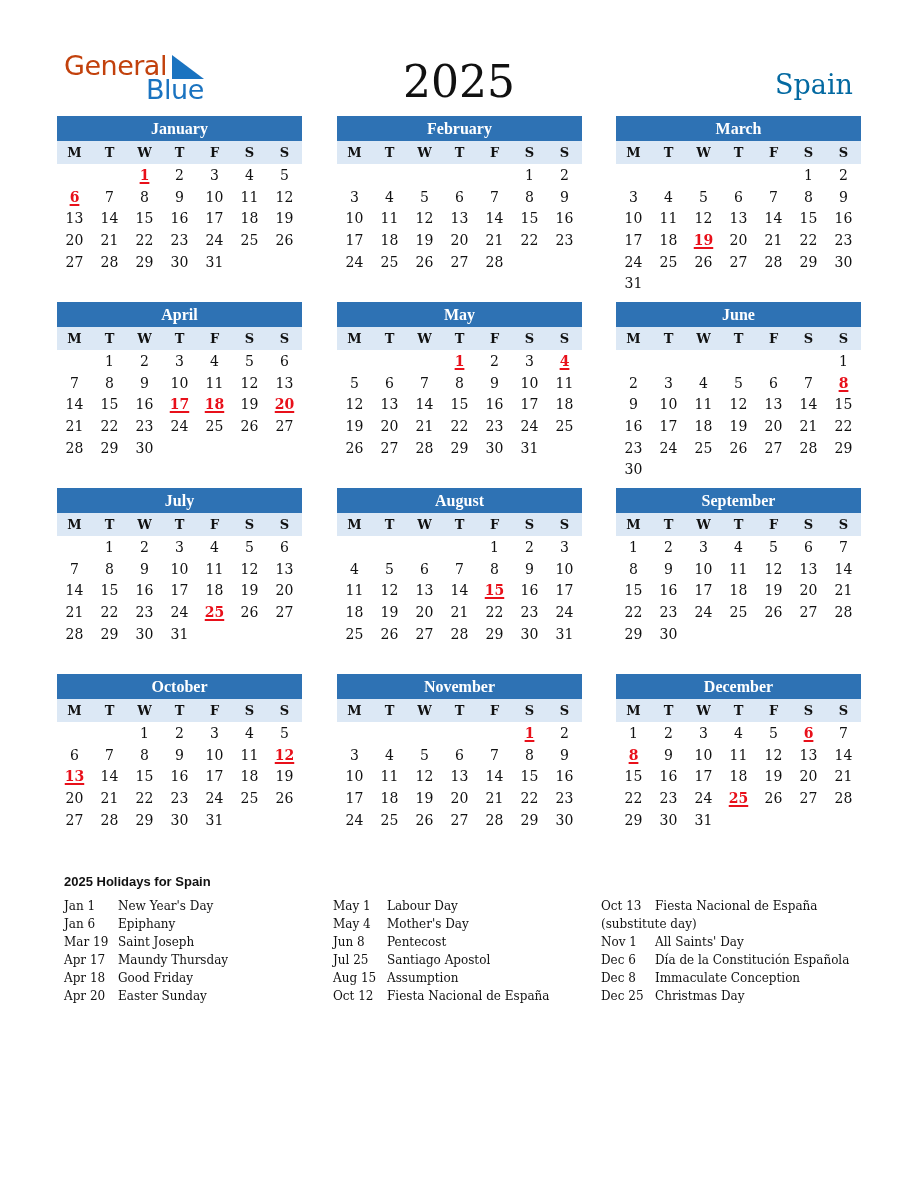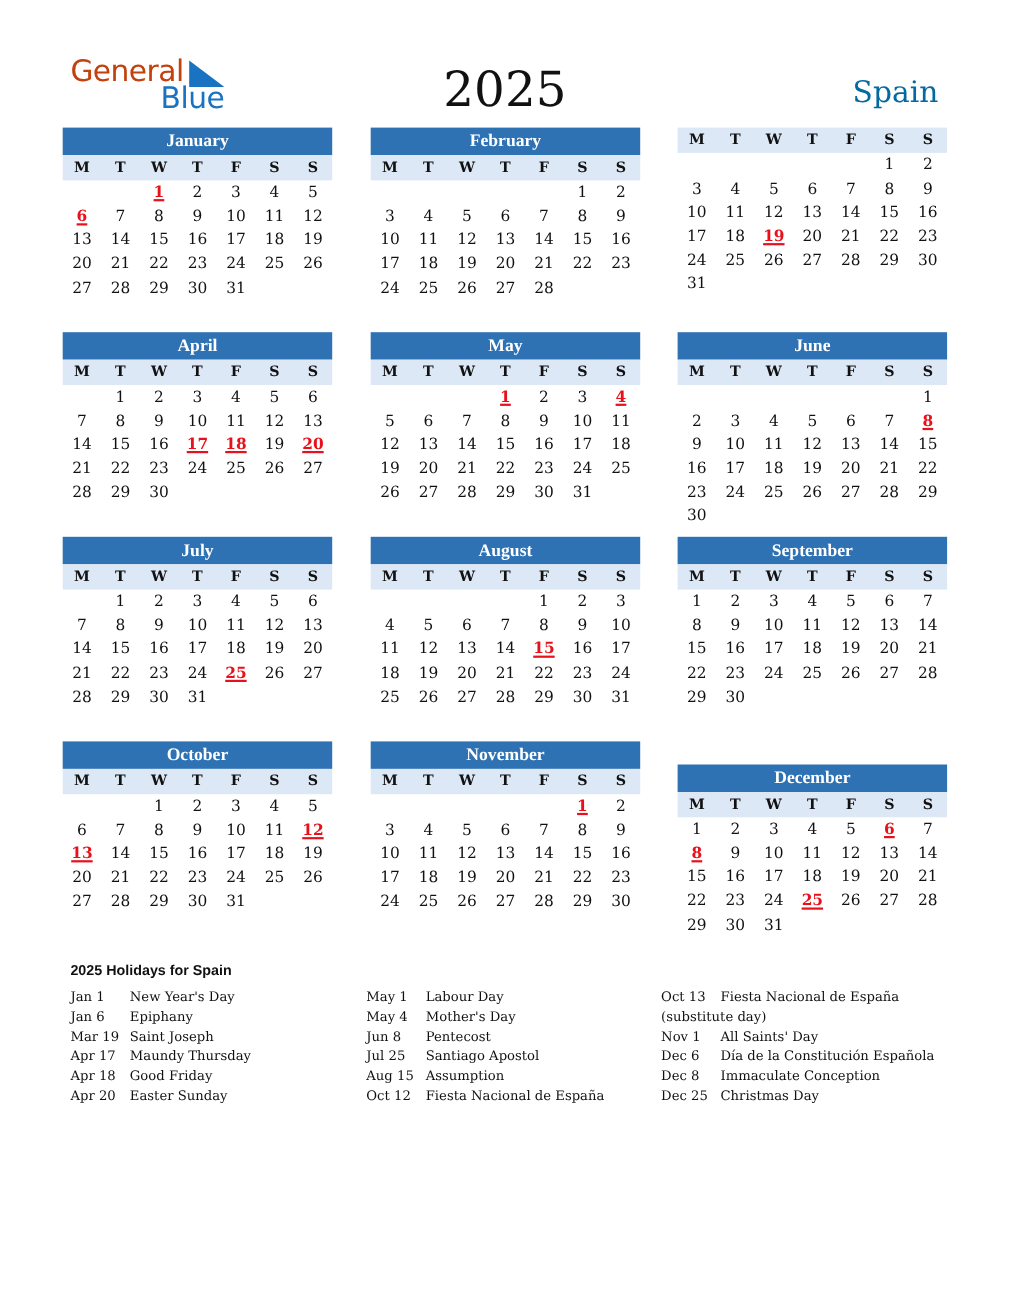--- a/index.html
+++ b/index.html
@@ -158,20 +158,21 @@
         <span class="">22</span>
         <span class="">23</span>
         <span class="">24</span>
         <span class="">25</span>
         <span class="">26</span>
         <span class="">27</span>
         <span class="">28</span>
       </div>
     </div>
     <div class="month" style="left: 616px; top: 116px;">
+      <div class="title">March</div>
       <div class="dow">
         <span>M</span>
         <span>T</span>
         <span>W</span>
         <span>T</span>
         <span>F</span>
         <span>S</span>
         <span>S</span>
       </div>
       <div class="days">
@@ -584,21 +585,21 @@
         <span class="">23</span>
         <span class="">24</span>
         <span class="">25</span>
         <span class="">26</span>
         <span class="">27</span>
         <span class="">28</span>
         <span class="">29</span>
         <span class="">30</span>
       </div>
     </div>
-    <div class="month" style="left: 616px; top: 674px; margin-top: 21px;">
+    <div class="month" style="left: 616px; top: 674px;">
       <div class="title">December</div>
       <div class="dow">
         <span>M</span>
         <span>T</span>
         <span>W</span>
         <span>T</span>
         <span>F</span>
         <span>S</span>
         <span>S</span>
       </div>

